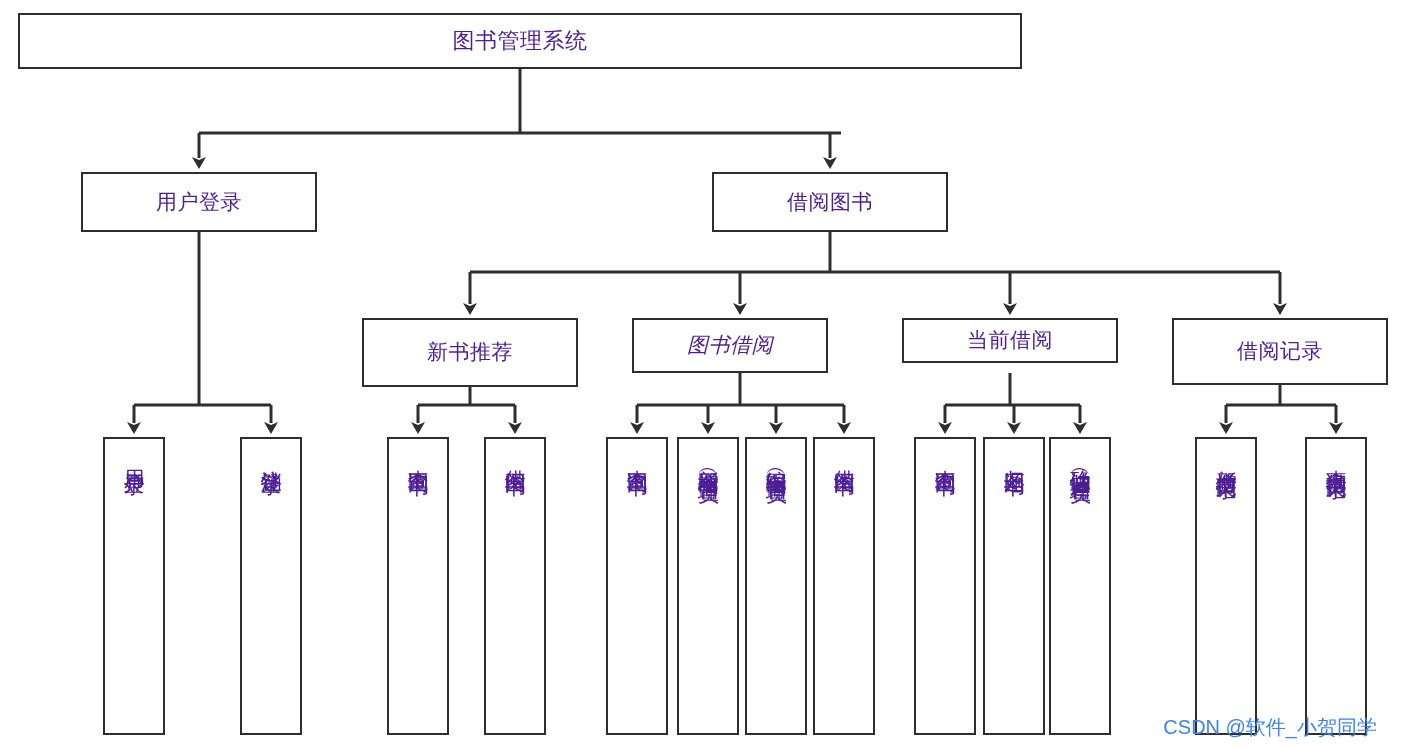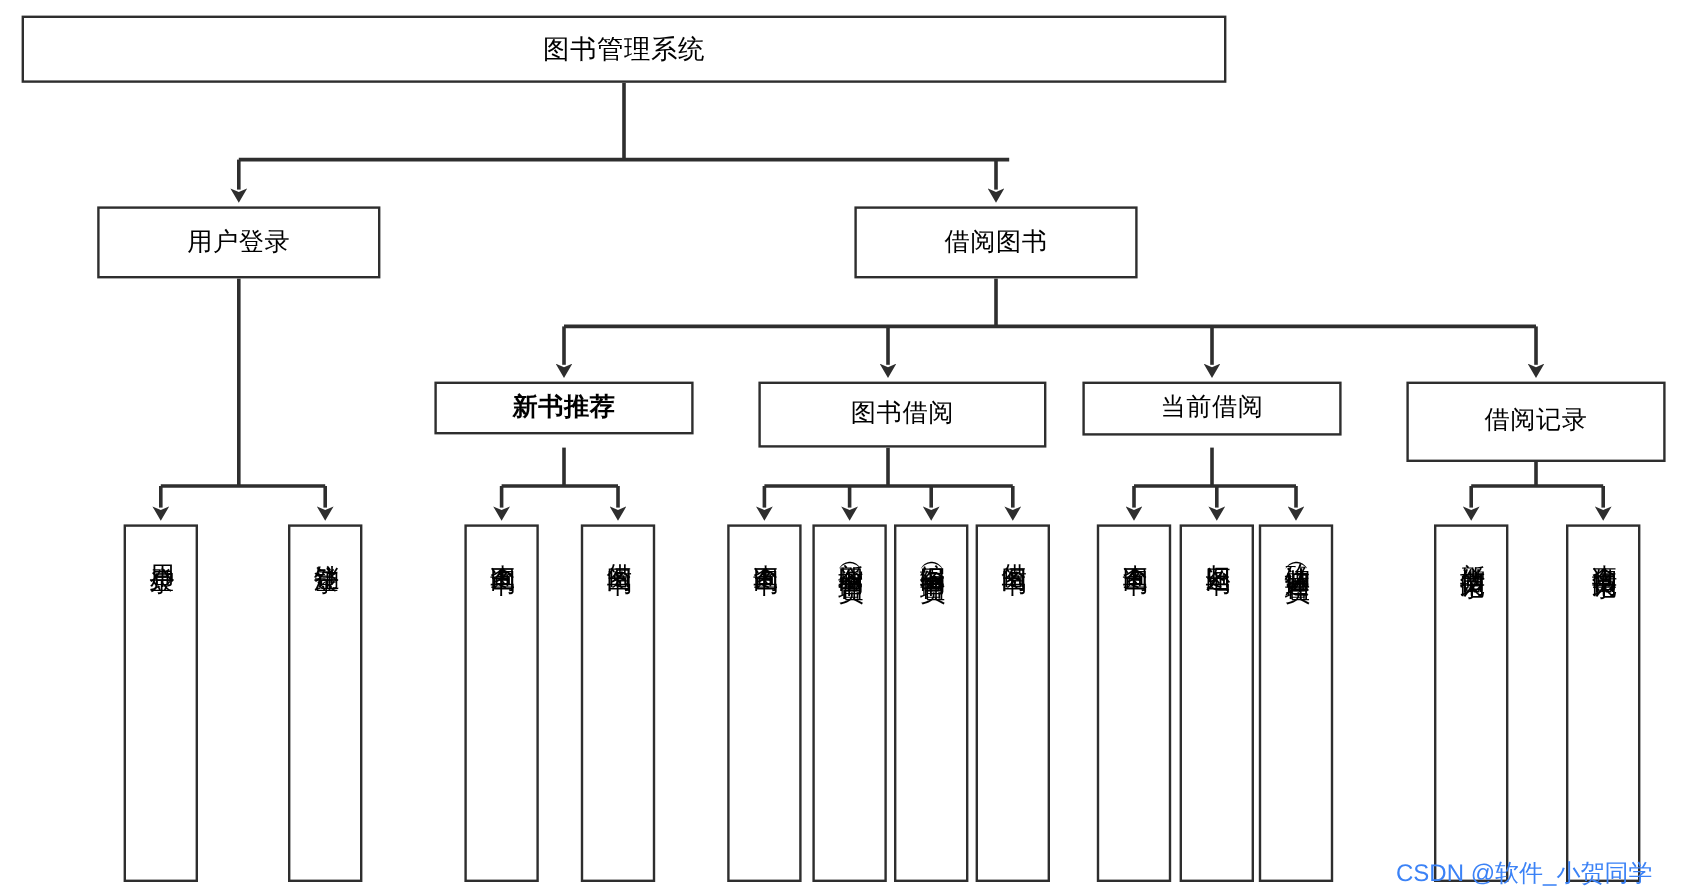--- a/index.html
+++ b/index.html
@@ -34,21 +34,21 @@
     border: 2px solid #2e2e2e;
     display: flex;
     align-items: center;
     justify-content: center;
     text-align: center;
     z-index: 2;
   }
   .node .label {
     font-size: 21px;
     line-height: 1.15;
-    color: #000000;
+    color: #4c1d95;
     letter-spacing: 0.5px;
     white-space: nowrap;
   }
   
   .node.leaf {
     align-items: flex-start;
     padding-top: 14px;
   }
   .node.leaf .label {
     writing-mode: vertical-rl;
@@ -130,24 +130,24 @@
     <span class="label">图书管理系统</span>
   </div>
 
   <div class="node" style="left: 81px; top: 172px; width: 236px; height: 60px;">
     <span class="label">用户登录</span>
   </div>
   <div class="node" style="left: 712px; top: 172px; width: 236px; height: 60px;">
     <span class="label">借阅图书</span>
   </div>
 
-  <div class="node" style="left: 362px; top: 318px; width: 216px; height: 44px; font-weight: bold;">
+  <div class="node" style="left: 362px; top: 318px; width: 216px; height: 69px;">
     <span class="label">新书推荐</span>
   </div>
-  <div class="node" style="left: 632px; top: 318px; width: 240px; height: 55px;">
+  <div class="node" style="left: 632px; top: 318px; width: 196px; height: 55px; font-style: italic;">
     <span class="label">图书借阅</span>
   </div>
   <div class="node" style="left: 902px; top: 318px; width: 216px; height: 45px;">
     <span class="label">当前借阅</span>
   </div>
   <div class="node" style="left: 1172px; top: 318px; width: 216px; height: 67px;">
     <span class="label">借阅记录</span>
   </div>
 
   <div class="node leaf" style="left: 103px; top: 437px; width: 62px; height: 298px;">

